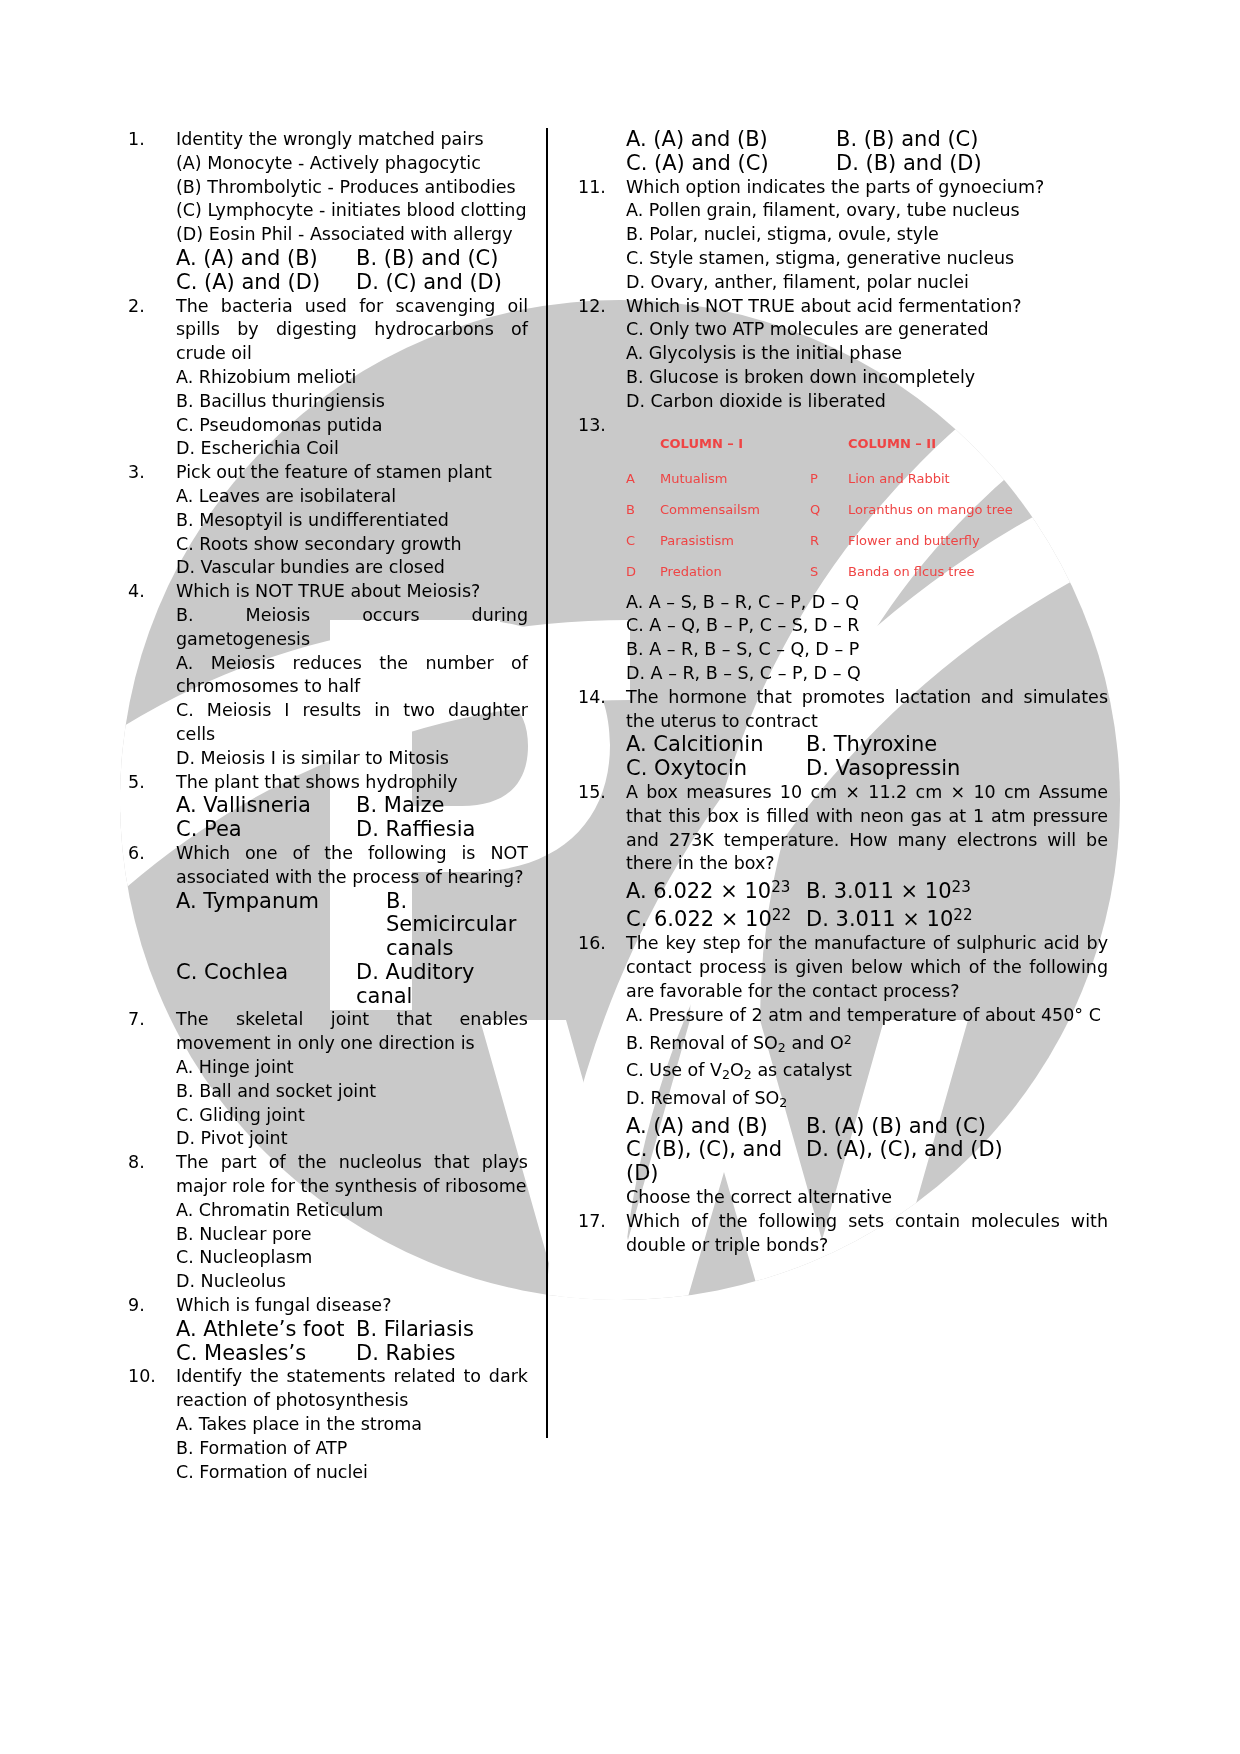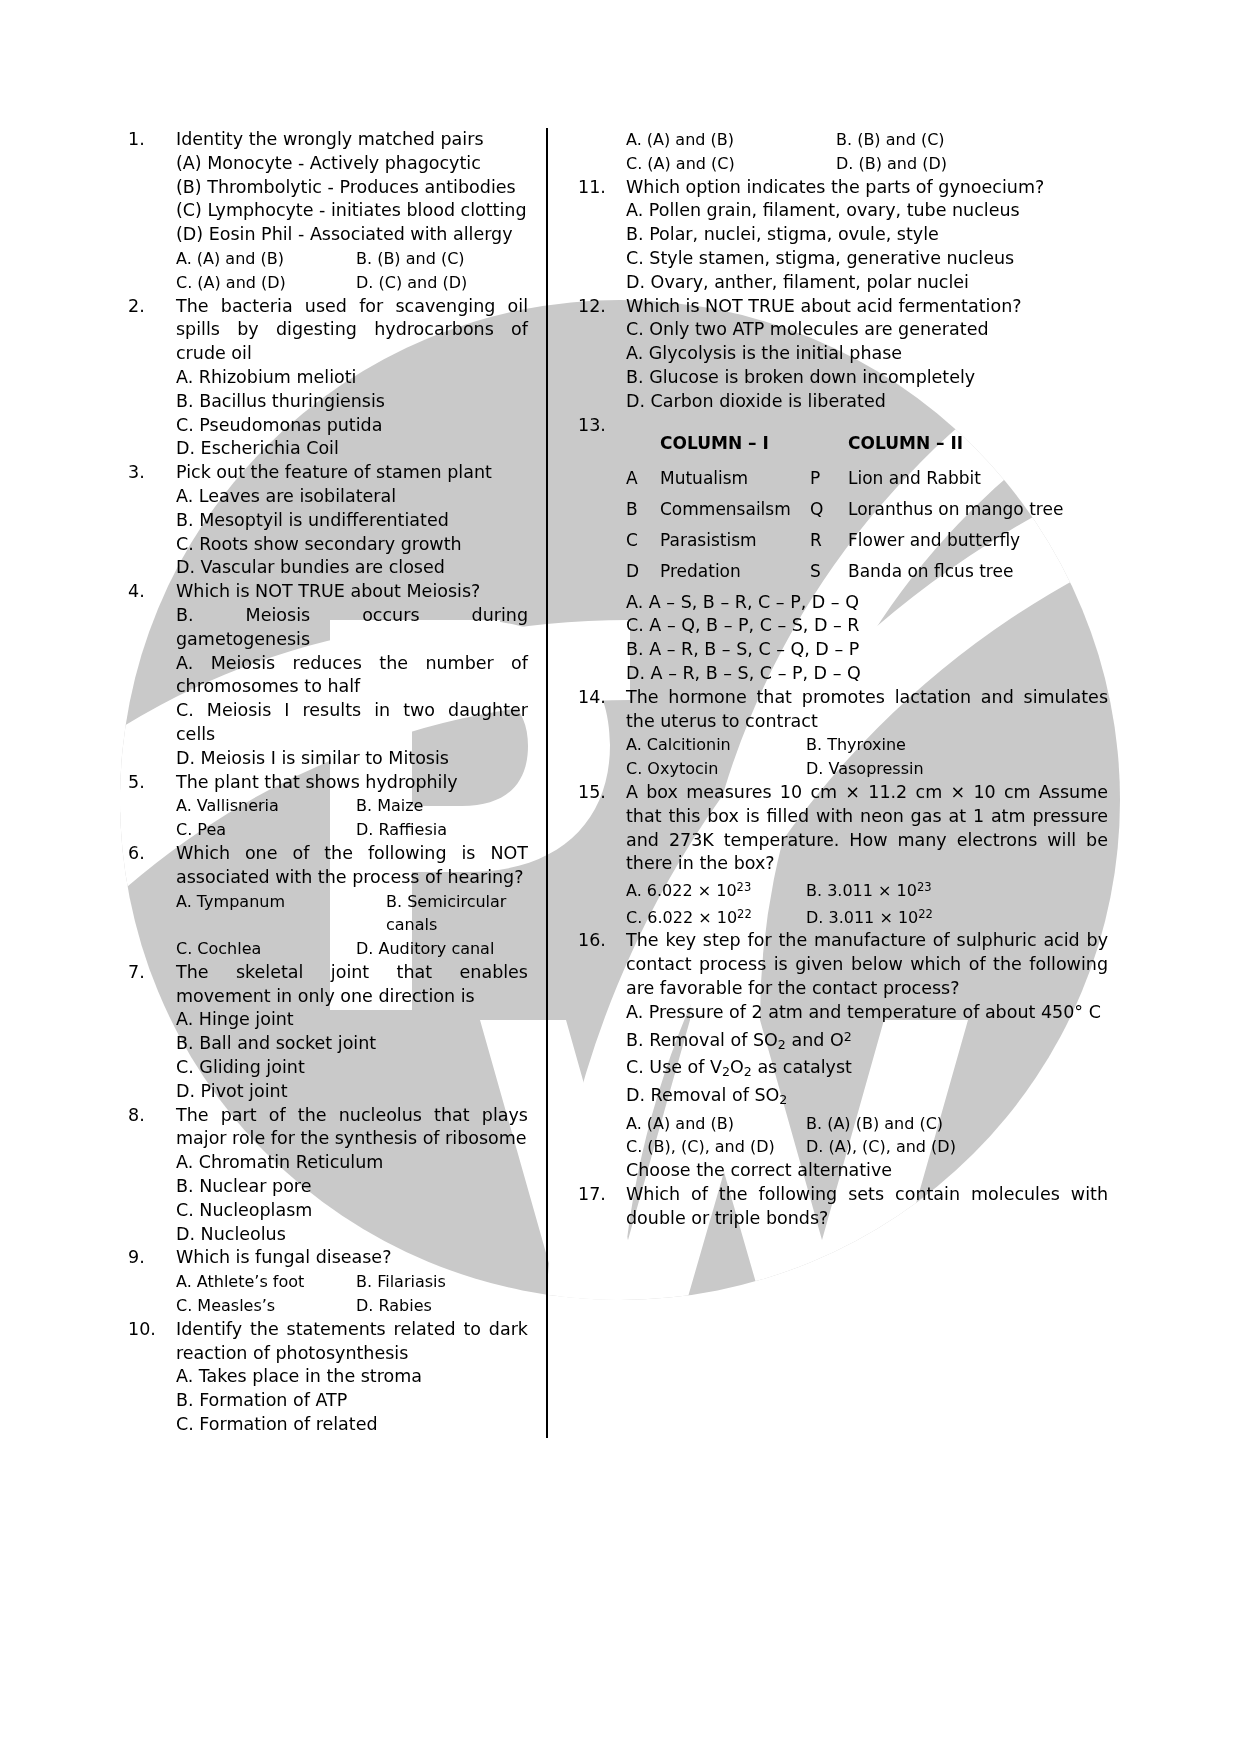--- a/index.html
+++ b/index.html
@@ -77,38 +77,38 @@
     color: #000;
     margin: 0;
   }
   .just {
     text-align: justify;
     text-align-last: left;
   }
   
   .opt2 {
     display: flex;
-    font-size: 16px;
+    font-size: 21px;
     line-height: 23.8px;
     color: #000;
   }
   .opt2 > span:first-child { flex: 0 0 auto; width: 180px; }
   .opt2 > span:last-child  { flex: 1 1 auto; }
   .opt2.w210 > span:first-child { width: 210px; }
 
   
   .match {
     margin-top: 18px;
     width: 100%;
   }
   .match .mrow {
     display: flex;
-    font-size: 17px;
+    font-size: 13px;
     line-height: 23.8px;
-    color: #000000;
+    color: #ef4444;
     margin-bottom: 7px;
   }
   .match .mrow.head {
     font-weight: bold;
     margin-bottom: 12px;
   }
   .mc-a { flex: 0 0 34px; }
   .mc-b { flex: 0 0 150px; }
   .mc-c { flex: 0 0 38px; }
   .mc-d { flex: 1 1 auto; white-space: nowrap; }
@@ -266,21 +266,21 @@
               <span>D.  Rabies</span>
             </div>
           </div>
         </div>
         <div class="q">
           <div class="qnum">10.</div>
           <div class="qbody">
             <div class="line just">Identify the statements related to dark reaction of photosynthesis</div>
             <div class="line">A.  Takes place in the stroma</div>
             <div class="line">B.  Formation of ATP</div>
-            <div class="line">C.  Formation of related</div>
+            <div class="line">C.  Formation of nuclei</div>
           </div>
         </div>
       </div>
     <div class="column" id="col-right">
         <div class="q">
           <div class="qnum"></div>
           <div class="qbody">
             <div class="opt2 w210">
               <span>A.  (A) and (B)</span>
               <span>B.  (B) and (C)</span>

